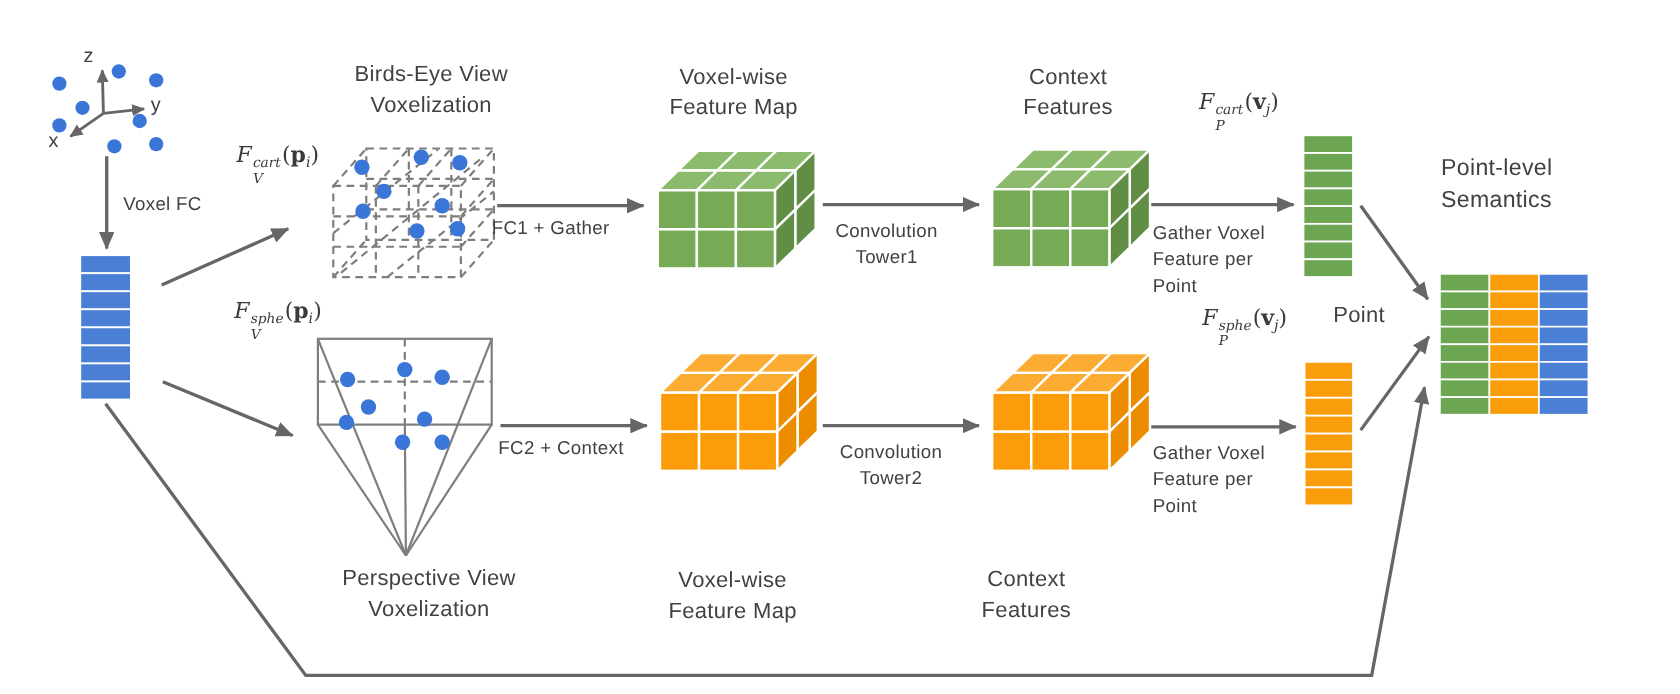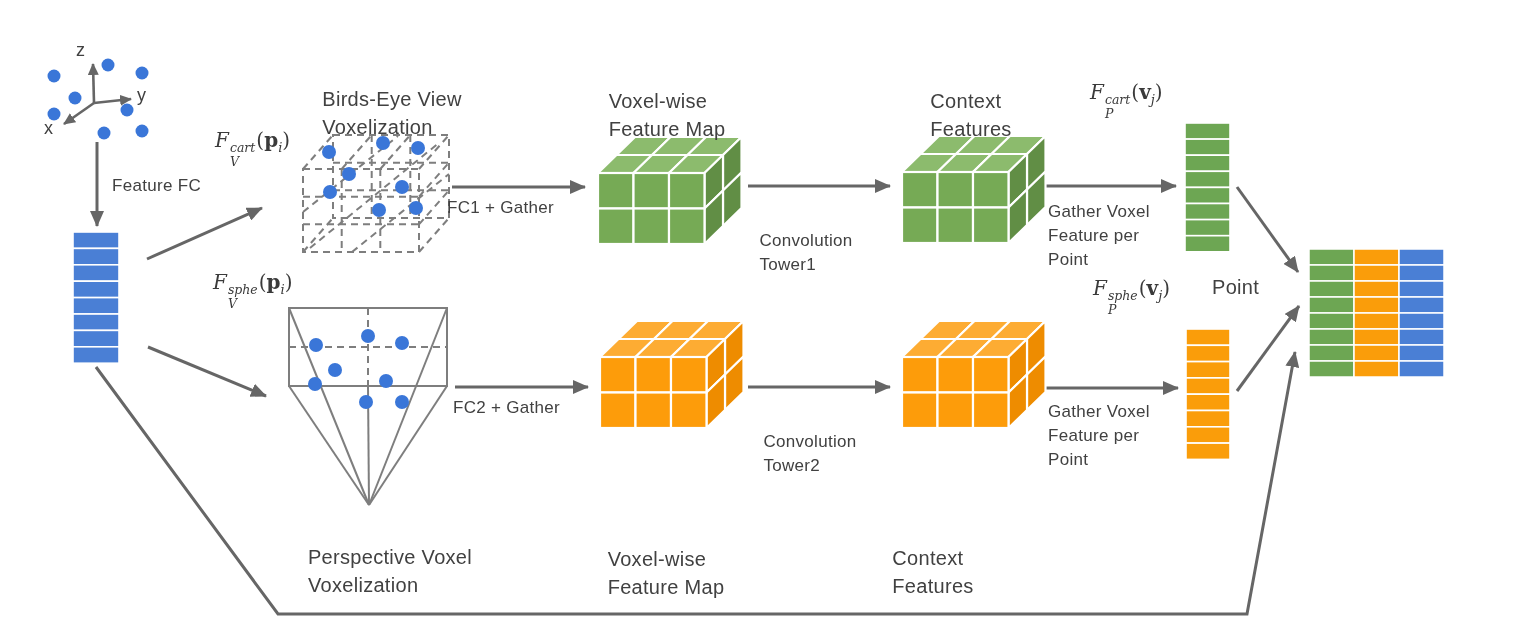--- a/index.html
+++ b/index.html
@@ -3,21 +3,21 @@
 <meta charset="utf-8">
 <style>
   html,body{margin:0;padding:0;background:#ffffff;}
   .canvas{position:relative;width:1527px;height:631px;background:#ffffff;overflow:hidden;
           font-family:"Liberation Sans",sans-serif;color:#414141;}
   .canvas svg{position:absolute;left:0;top:0;}
   .lbl{position:absolute;white-space:nowrap;color:#414141;letter-spacing:.3px;}
   .t17{font-size:17px;line-height:24px;}
   .t20{font-size:20px;line-height:28px;}
   .t21{font-size:21px;line-height:29px;}
-  .ctr{transform:translateX(-50%);margin-top:31px;}
+  .ctr{text-align:center;transform:translateX(-50%);}
   .lbl span{display:block;}
   .formula{position:absolute;font-family:"DejaVu Serif",serif;font-style:italic;
            font-size:20px;color:#3a3a3a;white-space:nowrap;letter-spacing:0;}
   .formula span{display:inline;}
   .fstack{display:inline-flex !important;flex-direction:column;font-size:12.5px;
           line-height:1.08;vertical-align:-5px;margin:0 1px;}
   .fstack span{display:block;}
   .fup{font-style:normal;}
   .farg{font-weight:bold;font-style:normal;}
   .fargsub{font-size:13px;vertical-align:-5px;}
@@ -253,60 +253,64 @@
         <rect x="1399" y="329" width="45" height="16" fill="#4a7fd5" stroke="#fff" stroke-width="1.5"></rect>
         <rect x="1399" y="345" width="45" height="16" fill="#4a7fd5" stroke="#fff" stroke-width="1.5"></rect>
         <rect x="1399" y="361" width="45" height="16" fill="#4a7fd5" stroke="#fff" stroke-width="1.5"></rect>
       </g>
 </svg>
 
 <div class="lbl" style="left:76px;top:40px;font-size:18px;">z</div>
 <div class="lbl" style="left:137px;top:85px;font-size:18px;">y</div>
 <div class="lbl" style="left:44px;top:118px;font-size:18px;">x</div>
 
-<div class="lbl t17" style="left:112px;top:174px;">Feature FC</div>
+<div class="lbl t17" style="left:112px;top:174px;">Voxel FC</div>
 
 <div class="lbl t20 ctr" style="left:392px;top:54px;">
   <span>Birds-Eye View</span>
   <span>Voxelization</span>
 </div>
 <div class="lbl t20 ctr" style="left:667px;top:56px;">
   <span>Voxel-wise</span>
   <span>Feature Map</span>
 </div>
 <div class="lbl t20 ctr" style="left:971px;top:56px;">
   <span>Context</span>
   <span>Features</span>
+</div>
+<div class="lbl t21" style="left:1310px;top:138px;">
+  <span>Point-level</span>
+  <span>Semantics</span>
 </div>
 
 <div class="lbl t17" style="left:447px;top:196px;">FC1 + Gather</div>
 <div class="lbl t17 ctr" style="left:806px;top:198px;">
   <span>Convolution</span>
   <span>Tower1</span>
 </div>
 <div class="lbl t17" style="left:1048px;top:200px;">
   <span>Gather Voxel</span>
   <span>Feature per</span>
   <span>Point</span>
 </div>
 <div class="lbl t20" style="left:1212px;top:273px;">Point</div>
 
-<div class="lbl t17" style="left:453px;top:396px;">FC2 + Gather</div>
+<div class="lbl t17" style="left:453px;top:396px;">FC2 + Context</div>
 <div class="lbl t17 ctr" style="left:810px;top:399px;">
   <span>Convolution</span>
   <span>Tower2</span>
 </div>
 <div class="lbl t17" style="left:1048px;top:400px;">
   <span>Gather Voxel</span>
   <span>Feature per</span>
   <span>Point</span>
 </div>
 
 <div class="lbl t20 ctr" style="left:390px;top:512px;">
-  <span>Perspective Voxel</span>
+  <span>Perspective View</span>
   <span>Voxelization</span>
 </div>
 <div class="lbl t20 ctr" style="left:666px;top:514px;">
   <span>Voxel-wise</span>
   <span>Feature Map</span>
 </div>
 <div class="lbl t20 ctr" style="left:933px;top:513px;">
   <span>Context</span>
   <span>Features</span>
 </div>

